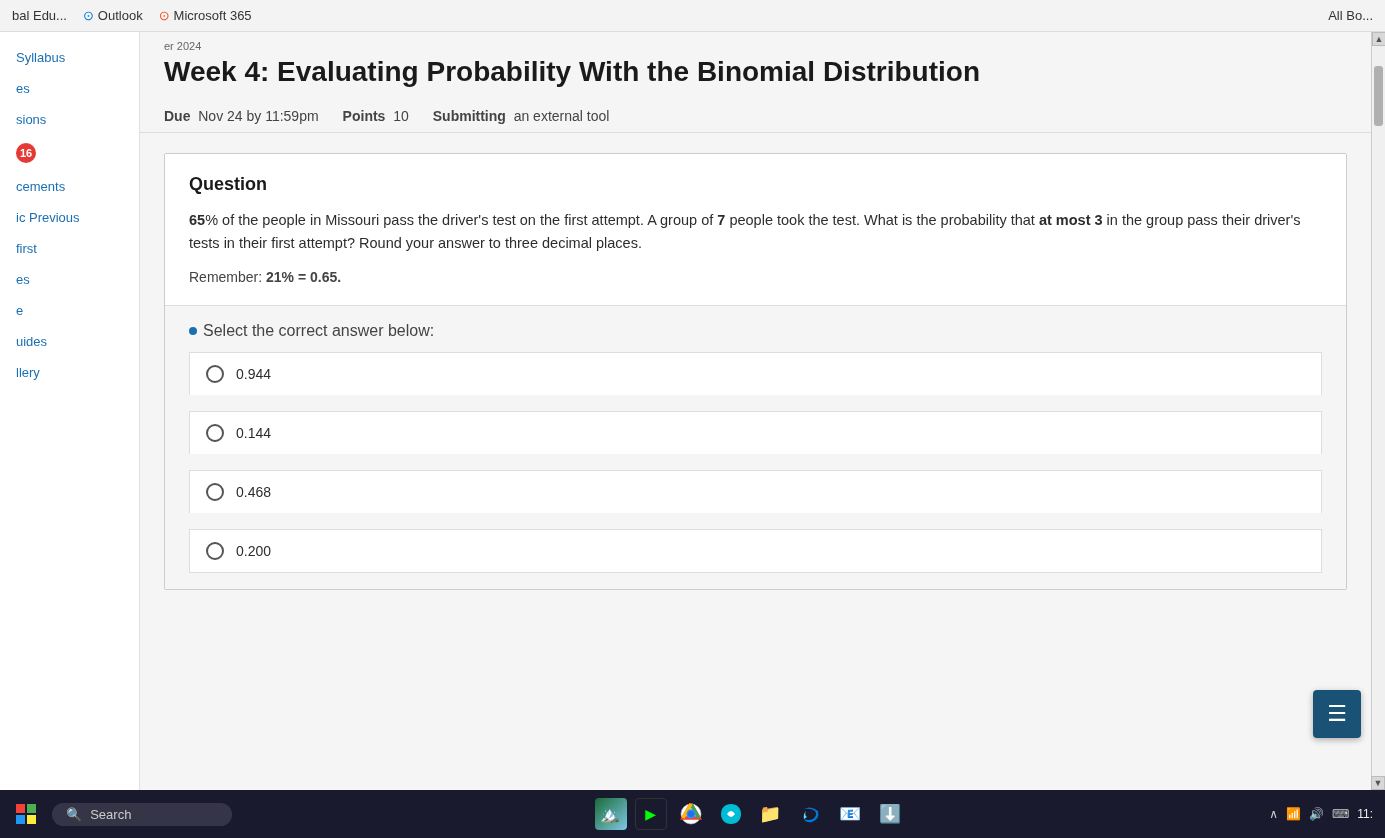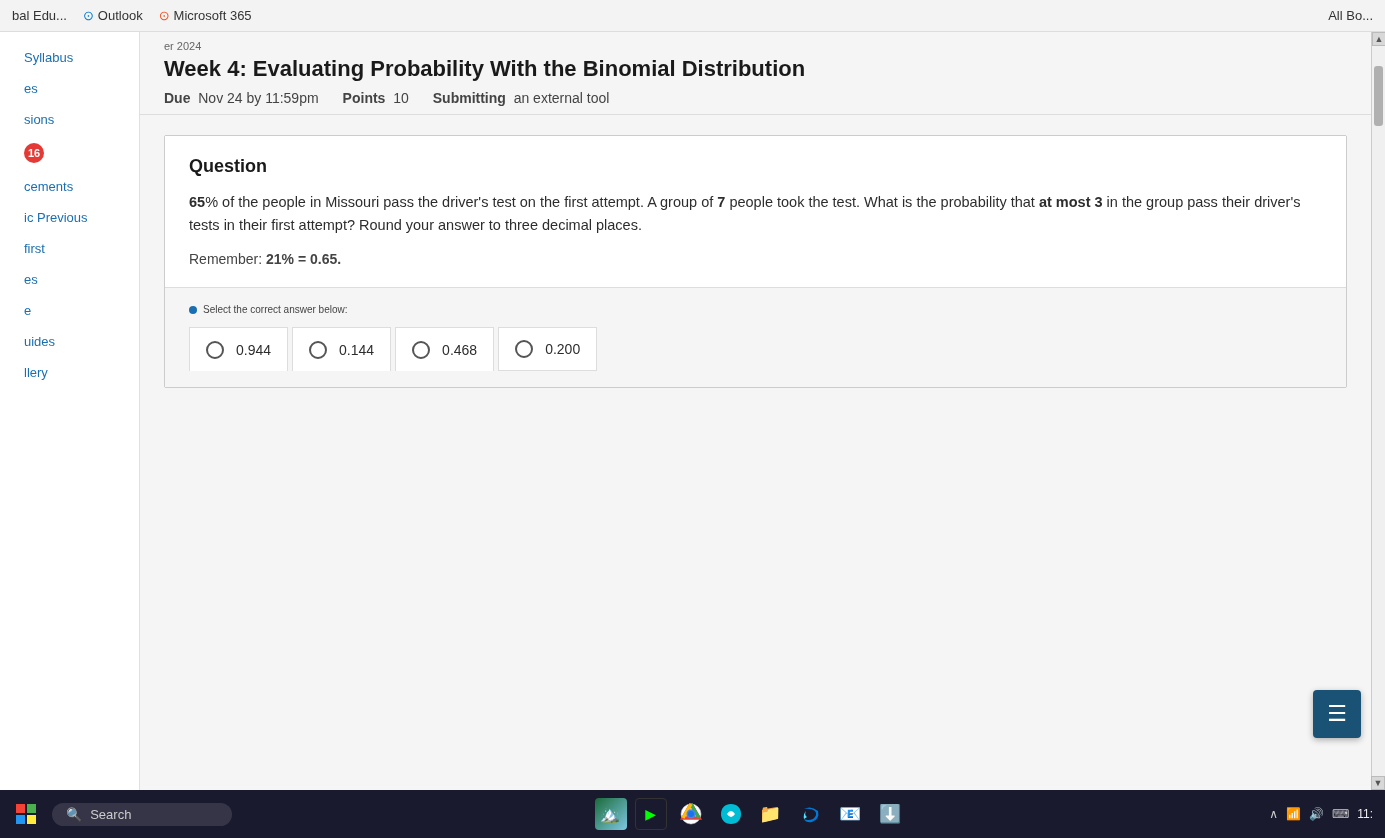--- a/index.html
+++ b/index.html
@@ -34,21 +34,21 @@
       display: flex;
       flex: 1;
       overflow: hidden;
     }
 
     
     .sidebar {
       width: 140px;
       background: #fff;
       border-right: 1px solid #e0e0e0;
-      padding: 10px 8px;
+      padding: 10px 0;
       flex-shrink: 0;
     }
     .sidebar-item {
       padding: 8px 16px;
       font-size: 13px;
       color: #1a6fb3;
       cursor: pointer;
       display: flex;
       align-items: center;
       gap: 6px;
@@ -65,24 +65,24 @@
       justify-content: center;
       font-weight: bold;
     }
 
     .page-header {
       padding: 8px 24px 8px 24px;
       border-bottom: 1px solid #ddd;
     }
 
     .page-title {
-      font-size: 22px;
+      font-size: 28px;
       font-weight: 600;
       color: #1a1a1a;
-      margin-bottom: 8px;
+      margin-bottom: 20px;
     }
 
     .meta-row {
       display: flex;
       align-items: center;
       gap: 24px;
       font-size: 14px;
       color: #444;
       flex-wrap: wrap;
     }
@@ -124,40 +124,40 @@
     }
     .remember-text strong { font-weight: 700; }
 
     
     .answer-section {
       padding: 16px 24px;
       background: #f5f5f5;
     }
 
     .answer-instruction {
-      font-size: 10px;
+      font-size: 16px;
       color: #444;
       margin-bottom: 12px;
       display: flex;
       align-items: center;
       gap: 6px;
     }
     .blue-dot {
       width: 8px;
       height: 8px;
       background: #1a6fb3;
       border-radius: 50%;
       display: inline-block;
       flex-shrink: 0;
     }
 
     .answer-options {
       display: flex;
-      flex-direction: row;
-      gap: 4px;
+      flex-direction: column;
+      gap: 16px;
     }
 
     .answer-option {
       display: flex;
       align-items: center;
       gap: 12px;
       padding: 12px 16px;
       border: 1px solid #ddd;
       background: #fff;
       cursor: pointer;

